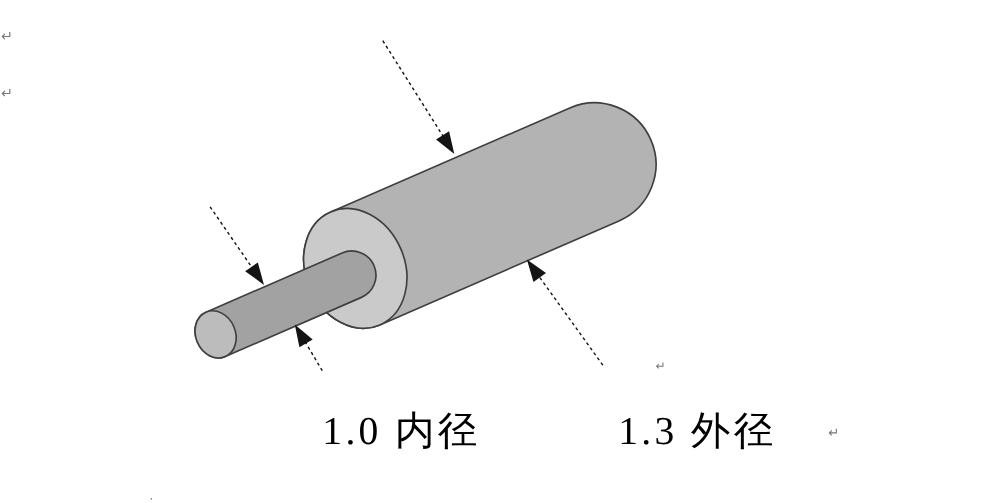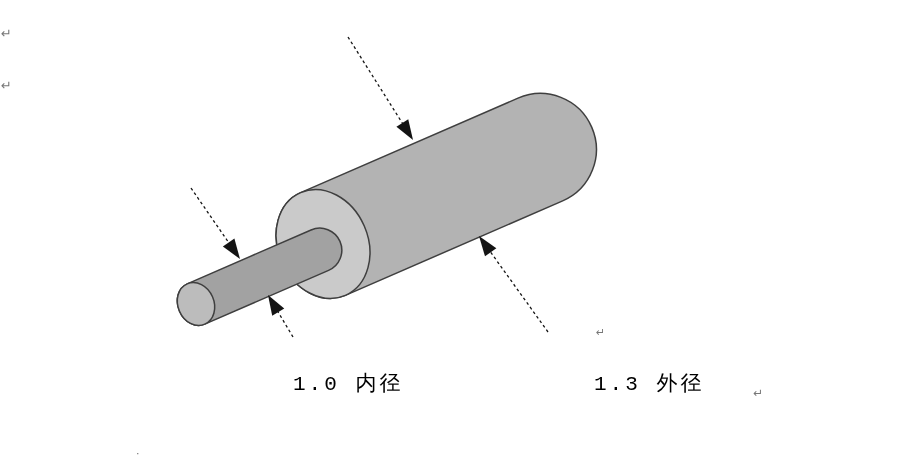--- a/index.html
+++ b/index.html
@@ -4,22 +4,22 @@
 <style>
   html,body{margin:0;padding:0;background:#ffffff;}
   .stage{
     position:relative;width:908px;height:457px;background:#ffffff;
     overflow:hidden;font-family:"Liberation Sans",sans-serif;
   }
   .stage svg{position:absolute;left:0;top:0;}
   .shape{stroke:#3f3f3f;stroke-width:1.5;stroke-linejoin:round;}
   .dim-label{
     position:absolute;
-    font-family:Liberation Mono, monospace;
-    font-size:21px;line-height:1.1;color:#000;
+    font-family:Liberation Serif, serif;
+    font-size:36px;line-height:1.1;color:#000;
     letter-spacing:3px;white-space:nowrap;
   }
   .para-mark{
     position:absolute;
     font-family:"DejaVu Sans",sans-serif;
     color:#777;line-height:1;white-space:pre;
   }
 </style>
 </head>
 <body>
@@ -48,21 +48,21 @@
         <polygon points="240,259 222.878742363729,246.51550814200147 234.40110532273602,238.5634548322642" fill="#141414"></polygon>
         <line x1="293" y1="337" x2="275.67225789651525" y2="307.8893932661456" stroke="#141414" stroke-width="1.3" stroke-dasharray="2.8 2.8"></line>
         <polygon points="268,295 284.2447273862216,308.60547066982036 272.2146270044857,315.7662447065679" fill="#141414"></polygon>
         <line x1="548" y1="332" x2="487.75454072228865" y2="248.1802305701407" stroke="#141414" stroke-width="1.3" stroke-dasharray="2.8 2.8"></line>
         <polygon points="479,236 496.3568285624505,248.15485508978622 484.9886133636525,256.3257597639223" fill="#141414"></polygon>
       </g>
   </svg>
 
   <div class="dim-label" style="left:293px;top:373px;">1.0 内径</div>
 
-  <div class="dim-label" style="left:562px;top:373px;margin-left:32px;">1.3 外径</div>
+  <div class="dim-label" style="left:562px;top:373px;">1.3 外径</div>
 
   <div id="marks-layer">
       <span class="para-mark" style="left: 1px; top: 27px; font-size: 13px; color: rgb(119, 119, 119);">↵</span>
       <span class="para-mark" style="left: 1px; top: 79px; font-size: 13px; color: rgb(119, 119, 119);">↵</span>
       <span class="para-mark" style="left: 596px; top: 327px; font-size: 11px; color: rgb(119, 119, 119);">↵</span>
       <span class="para-mark" style="left: 753px; top: 387px; font-size: 12px; color: rgb(119, 119, 119);">↵</span>
       <span class="para-mark" style="left: 136px; top: 448px; font-size: 11px; color: rgb(119, 119, 119);">·</span>
     </div>
 </div>
 

